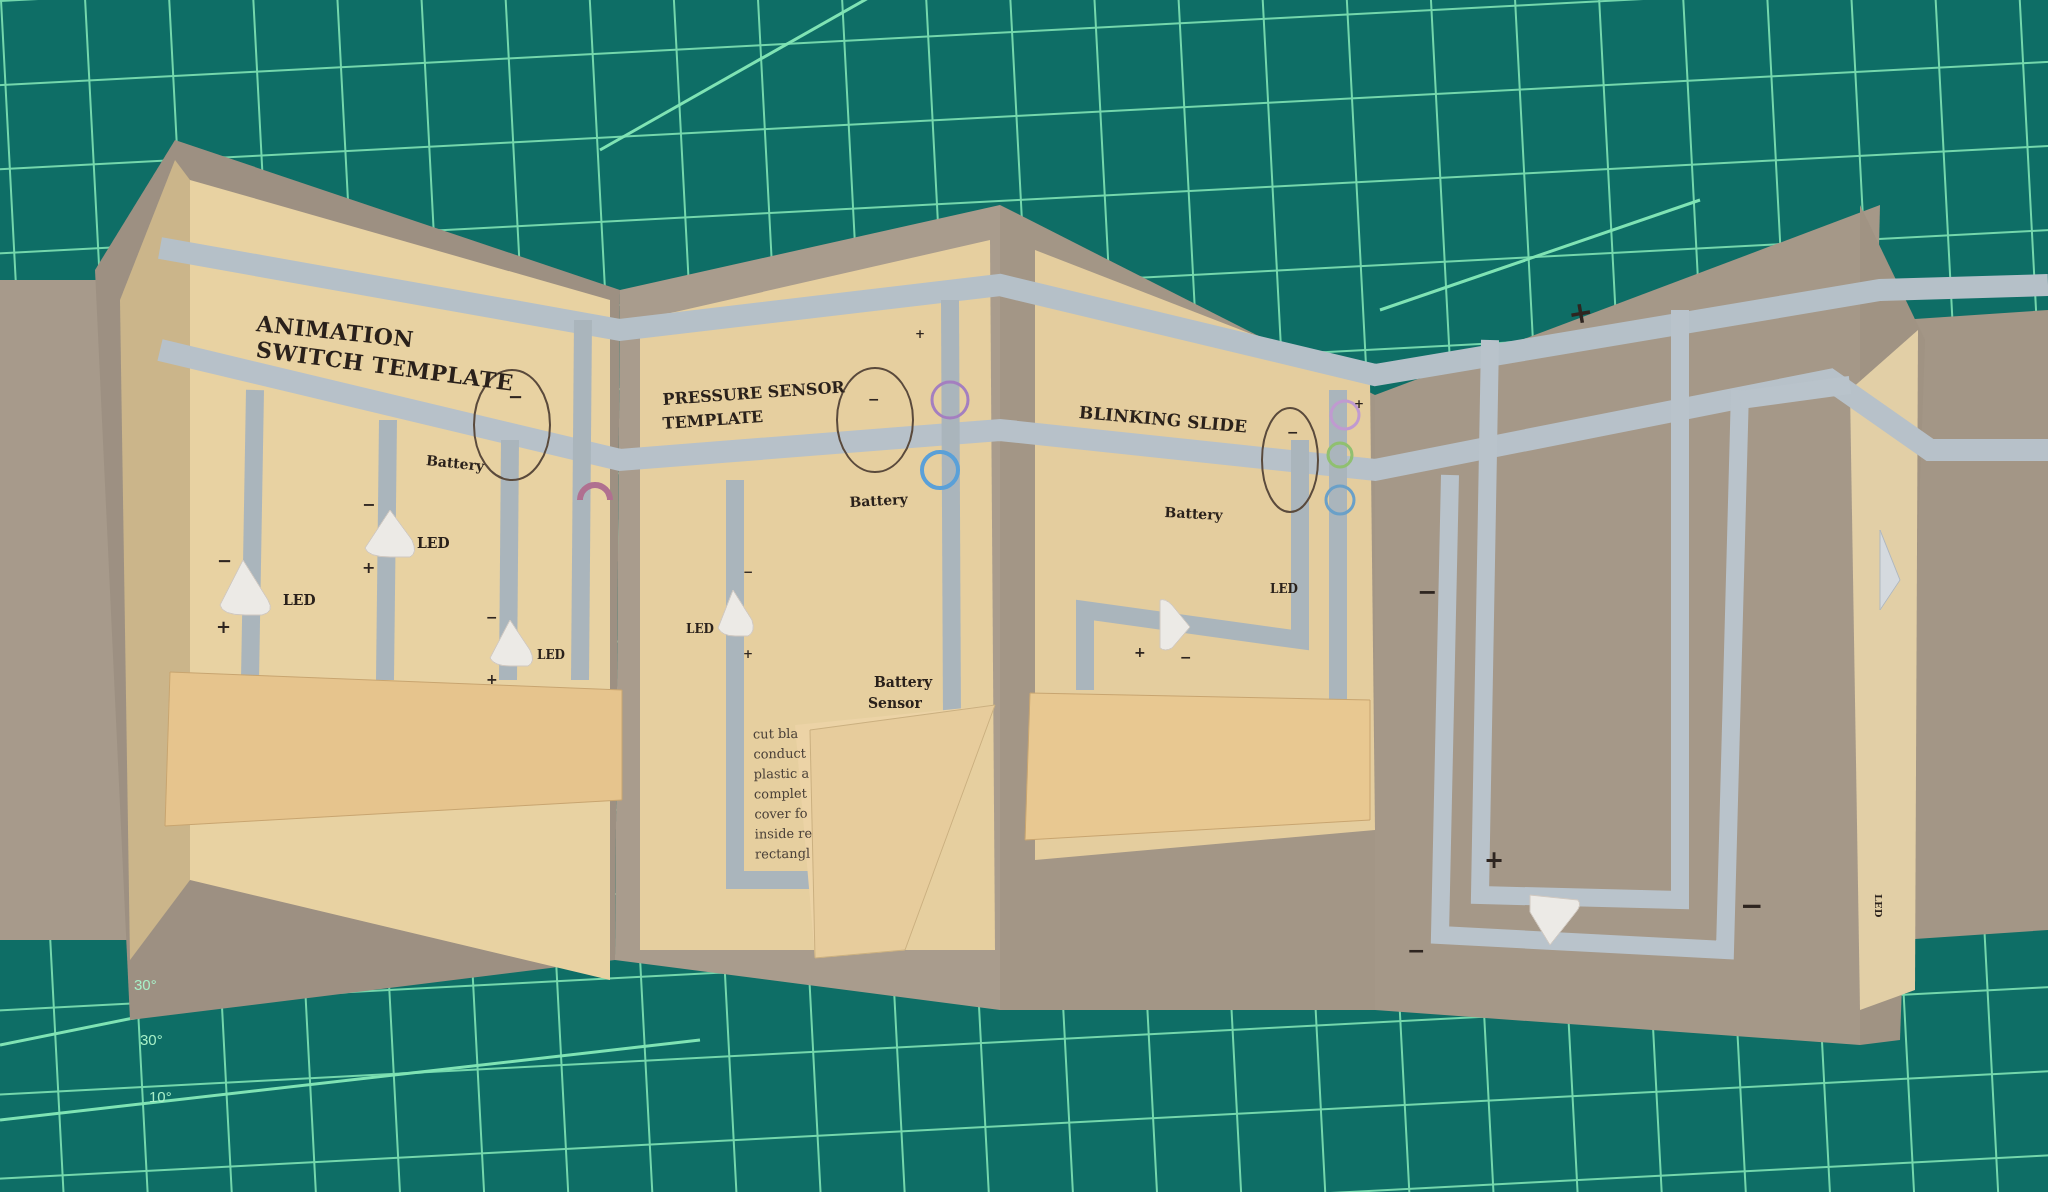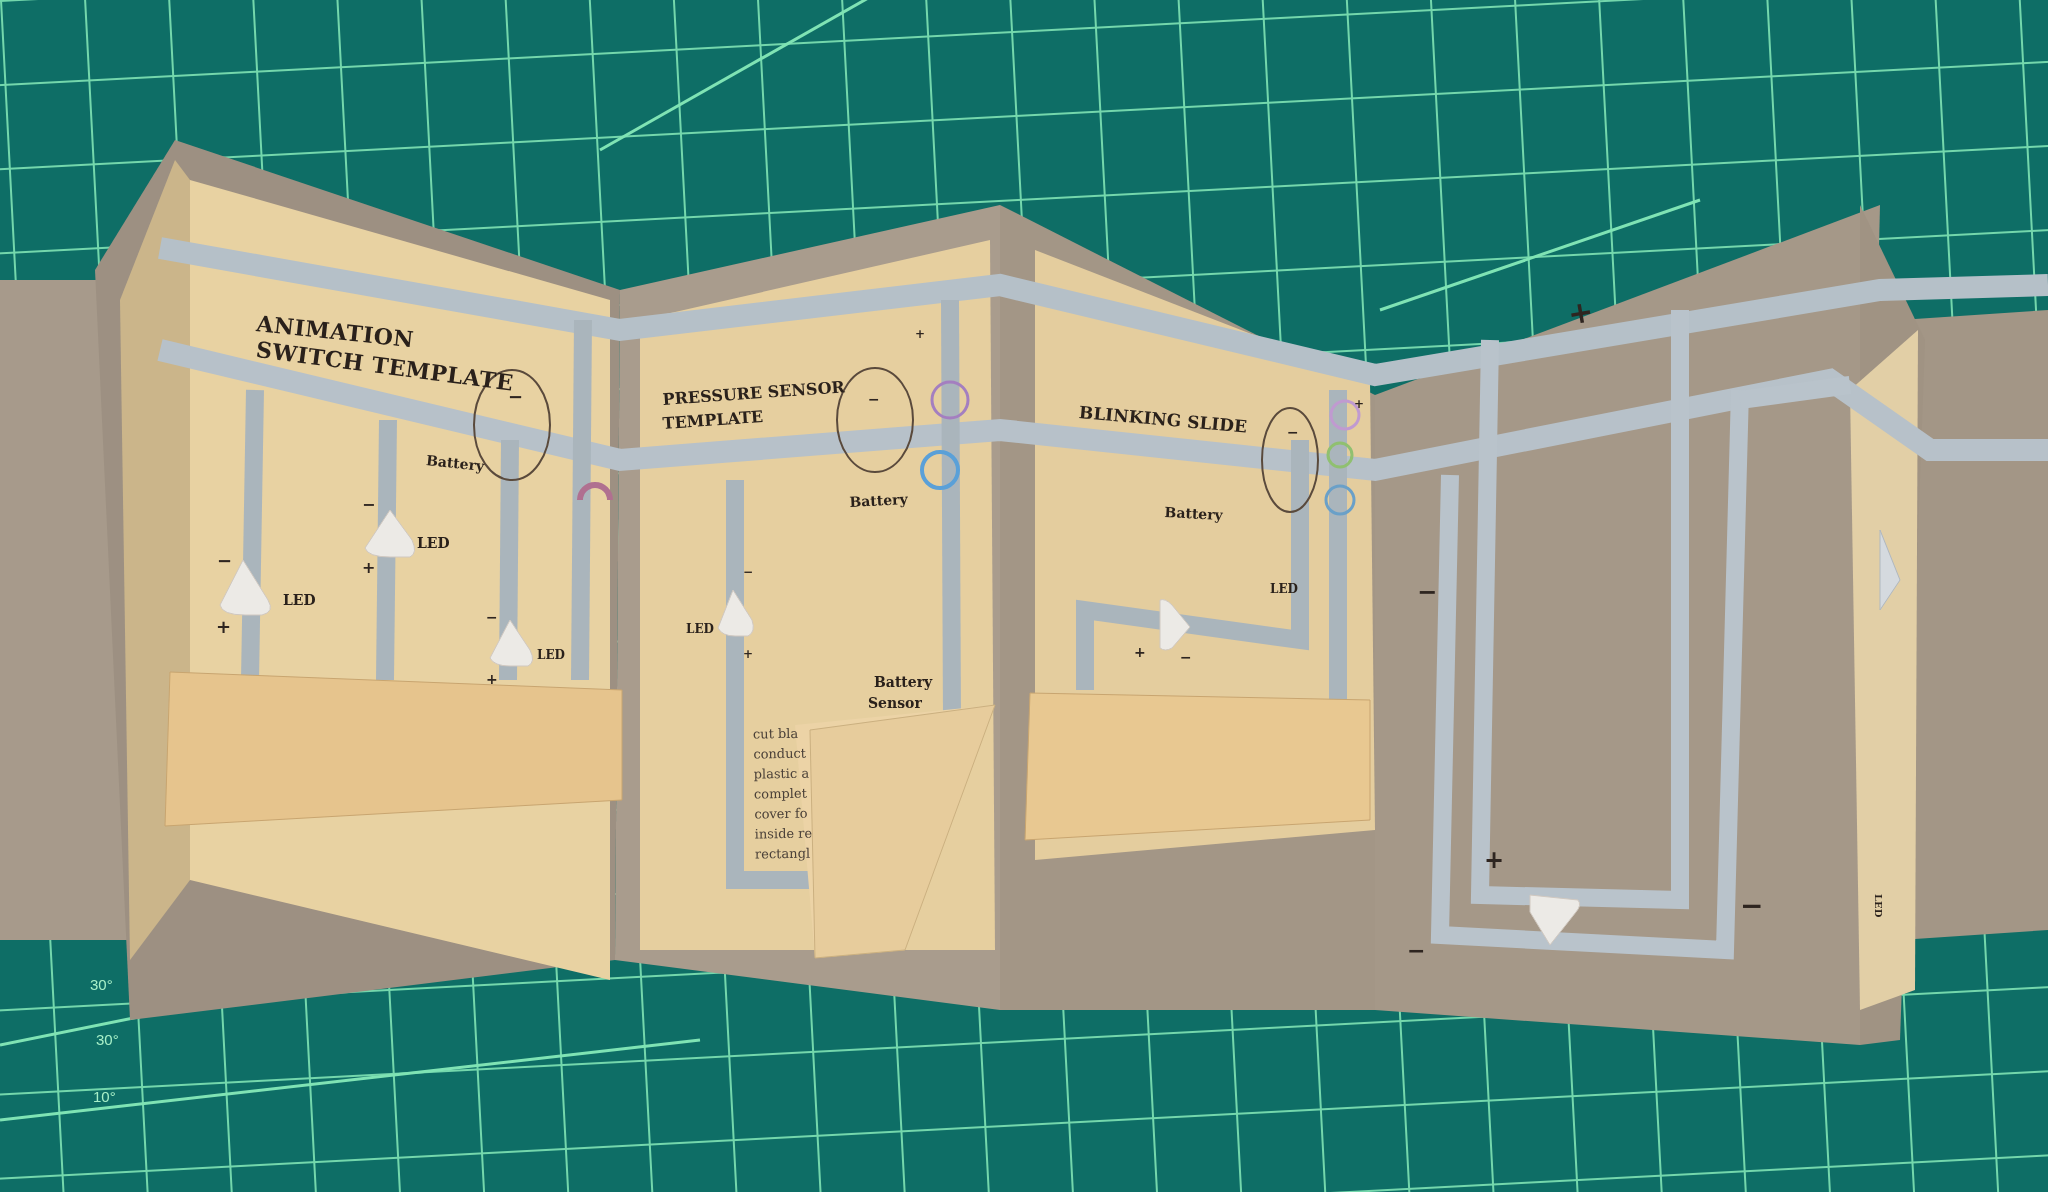--- a/index.html
+++ b/index.html
@@ -2,21 +2,21 @@
 <html><head>
   <meta charset="utf-8">
   <style>
     html, body { margin:0; padding:0; }
     body { width:2048px; height:1192px; overflow:hidden; position:relative; background:#0e6e66; font-family:"Liberation Serif", serif; }
     #scene { position:absolute; left:0; top:0; width:2048px; height:1192px; }
     .label { position:absolute; font-family:"DejaVu Serif", serif; font-weight:bold; color:#2a211b; white-space:nowrap; transform-origin:left top; }
     .title { font-size:22px; letter-spacing:0.5px; }
     .small { font-size:14px; }
     .mark { position:absolute; font-family:"DejaVu Sans", sans-serif; font-weight:bold; color:#2e2520; line-height:1; }
-    .degree { position:absolute; font-family:"Liberation Sans", sans-serif; color:#a8f0c8; font-size:15px; }
+    .degree { position:absolute; font-family:"Liberation Sans", sans-serif; color:#a8f0c8; font-size:15px;margin-left:44px; }
     .body-text { position:absolute; font-family:"DejaVu Serif", serif; font-size:13px; line-height:20px; color:#4a4038; transform:rotate(-1deg); }
   </style>
 </head>
 <body>
 
 <div id="scene">
   <svg width="2048" height="1192" viewBox="0 0 2048 1192" style="position:absolute;left:0;top:0">
     <defs>
       <pattern id="grid" width="84" height="84" patternUnits="userSpaceOnUse" patternTransform="rotate(-3)">
         <path d="M0 0 H84 M0 0 V84" stroke="#7fe3b4" stroke-width="4" fill="none"></path>
@@ -139,14 +139,14 @@
   <div class="mark" style="left:1568px;top:298px;font-size:30px;transform:rotate(-10deg)">+</div>
   <div class="mark" style="left:1484px;top:848px;font-size:24px">+</div>
   <div class="mark" style="left:1417px;top:580px;font-size:24px">−</div>
   <div class="mark" style="left:1407px;top:940px;font-size:22px">−</div>
   <div class="mark" style="left:1740px;top:892px;font-size:28px">−</div>
 
   <div class="label" style="left:1884px;top:894px;font-size:10px;transform:rotate(90deg)">LED</div>
 
   <div class="degree" style="left:90px;top:976px">30°</div>
   <div class="degree" style="left:96px;top:1031px">30°</div>
-  <div class="degree" style="left:93px;top:1088px">10°</div>
+  <div class="degree" style="left:105px;top:1088px">10°</div>
 </div>
 
 </body></html>

